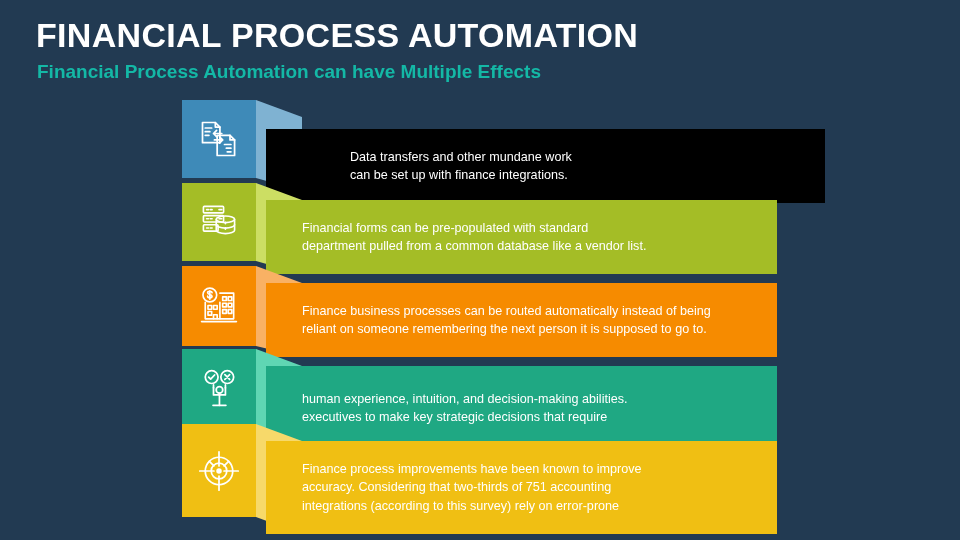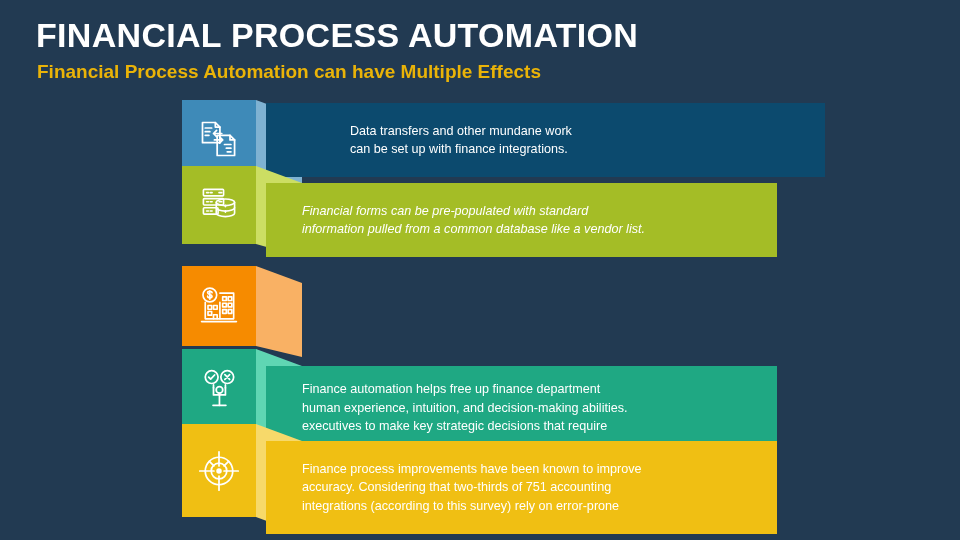--- a/index.html
+++ b/index.html
@@ -13,21 +13,21 @@
 
   
   .title{
     position:absolute;left:36px;top:16px;
     font-size:34px;font-weight:bold;color:#ffffff;
     letter-spacing:.3px;white-space:nowrap;
     font-family:"Liberation Sans", sans-serif;
   }
   .subtitle{
     position:absolute;left:37px;top:61px;
-    font-size:19px;font-weight:bold;color:#eab308;
+    font-size:19px;font-weight:bold;color:#14b8a6;
     white-space:nowrap;
     font-family:"Liberation Sans", sans-serif;
   }
 
   
   .band{position:absolute;left:0;top:0;width:960px;height:84px;}
 
   .tile{
     position:absolute;left:182px;top:0;
     width:74px;height:78px;
@@ -80,28 +80,28 @@
       <path d="M20 6 v5 h5"></path>
       <path d="M22 20 h14 l5 5 v17 H22 Z"></path>
       <path d="M36 20 v5 h5"></path>
       <path d="M9 12 h7 M9 16 h5 M9 20 h4"></path>
       <path d="M30 30 h7 M32 34 h5 M33 38 h4"></path>
       <path d="M27 18 h-9 l3.4-3.4 M18 18 l3.4 3.4"></path>
       <path d="M19 25 h9 l-3.4-3.4 M28 25 l-3.4 3.4"></path>
     </svg>
           </span>
         </div>
-        <div class="panel" style="top: 3px; height: 74px; background: #0c4a6e; padding-left: 48px;">
+        <div class="panel" style="top: 29px; height: 74px; background: #000000; padding-left: 48px;">
           <div class="ptext">
             <div>Data transfers and other mundane work</div>
             <div>can be set up with finance integrations.</div>
           </div>
         </div>
       </div>
-      <div class="band" style="top: 166px; font-style: italic;">
+      <div class="band" style="top: 183px;">
         <div class="fold" style="height: 91px;">
           <svg width="46" height="91" viewBox="0 0 46 91" preserveAspectRatio="none">
        <polygon points="0,0 46,17 46,91 0,78" fill="#ccde63"></polygon>
      </svg>
         </div>
         <div class="tile" style="height: 78px; background: rgb(164, 189, 38);">
           <span>
     <svg width="44" height="44" viewBox="0 0 48 48" fill="none" stroke="#fff" stroke-width="1.8" stroke-linecap="round" stroke-linejoin="round">
       <rect x="7" y="7" width="22" height="7" rx="1"></rect>
       <rect x="7" y="17" width="22" height="7" rx="1"></rect>
@@ -112,21 +112,21 @@
       <ellipse cx="31" cy="21" rx="10" ry="3.6"></ellipse>
       <path d="M21 21 v6 c0 2 4.5 3.6 10 3.6 s10-1.6 10-3.6 v-6"></path>
       <path d="M21 27 v6 c0 2 4.5 3.6 10 3.6 s10-1.6 10-3.6 v-6"></path>
       <path d="M31 24.4 v1.4 M31 30.4 v1.4"></path>
     </svg>
           </span>
         </div>
         <div class="panel" style="top: 17px; height: 74px; background: rgb(164, 189, 38);">
           <div class="ptext">
             <div>Financial forms can be pre-populated with standard</div>
-            <div>information pulled from a common database like a vendor list.</div>
+            <div>department pulled from a common database like a vendor list.</div>
           </div>
         </div>
       </div>
       <div class="band" style="top: 266px;">
         <div class="fold" style="height: 91px;">
           <svg width="46" height="91" viewBox="0 0 46 91" preserveAspectRatio="none">
        <polygon points="0,0 46,17 46,91 0,80" fill="#f9b164"></polygon>
      </svg>
         </div>
         <div class="tile" style="height: 80px; background: rgb(246, 139, 0);">
@@ -144,20 +144,26 @@
       <rect x="34" y="14" width="4" height="4"></rect>
       <rect x="28" y="21" width="4" height="4"></rect>
       <rect x="34" y="21" width="4" height="4"></rect>
       <rect x="28" y="28" width="4" height="4"></rect>
       <rect x="34" y="28" width="4" height="4"></rect>
       <path d="M18 38 v-4.5 h4 V38"></path>
       <path d="M5 41 h38"></path>
     </svg>
           </span>
         </div>
+        <div class="panel" style="top: 17px; height: 74px; background: rgb(246, 139, 0);">
+          <div class="ptext">
+            <div>Finance business processes can be routed automatically instead of being</div>
+            <div>reliant on someone remembering the next person it is supposed to go to.</div>
+          </div>
+        </div>
       </div>
       <div class="band" style="top: 349px;">
         <div class="fold" style="height: 101px;">
           <svg width="46" height="101" viewBox="0 0 46 101" preserveAspectRatio="none">
        <polygon points="0,0 46,17 46,101 0,80" fill="#5fd6b3"></polygon>
      </svg>
         </div>
         <div class="tile" style="height: 80px; background: rgb(31, 168, 131);">
           <span>
     <svg width="44" height="44" viewBox="0 0 48 48" fill="none" stroke="#fff" stroke-width="1.9" stroke-linecap="round" stroke-linejoin="round">
@@ -169,21 +175,20 @@
       <path d="M24.5 28.8 v13"></path>
       <path d="M17.5 41.8 h14"></path>
       <path d="M24.5 30.5 h-6.5 v-8"></path>
       <path d="M24.5 30.5 h6.5 v-8"></path>
       <path d="M18 22.5 v-3 M31 22.5 v-3"></path>
     </svg>
           </span>
         </div>
         <div class="panel" style="top: 17px; height: 84px; background: rgb(31, 168, 131);">
           <div class="ptext">
-            <div>Finance automation helps free up finance department</div>
             <div>human experience, intuition, and decision-making abilities.</div>
             <div>executives to make key strategic decisions that require</div>
           </div>
         </div>
       </div>
       <div class="band" style="top: 424px;">
         <div class="fold" style="height: 110px;">
           <svg width="46" height="110" viewBox="0 0 46 110" preserveAspectRatio="none">
        <polygon points="0,0 46,17 46,110 0,93" fill="#f7d96a"></polygon>
      </svg>

